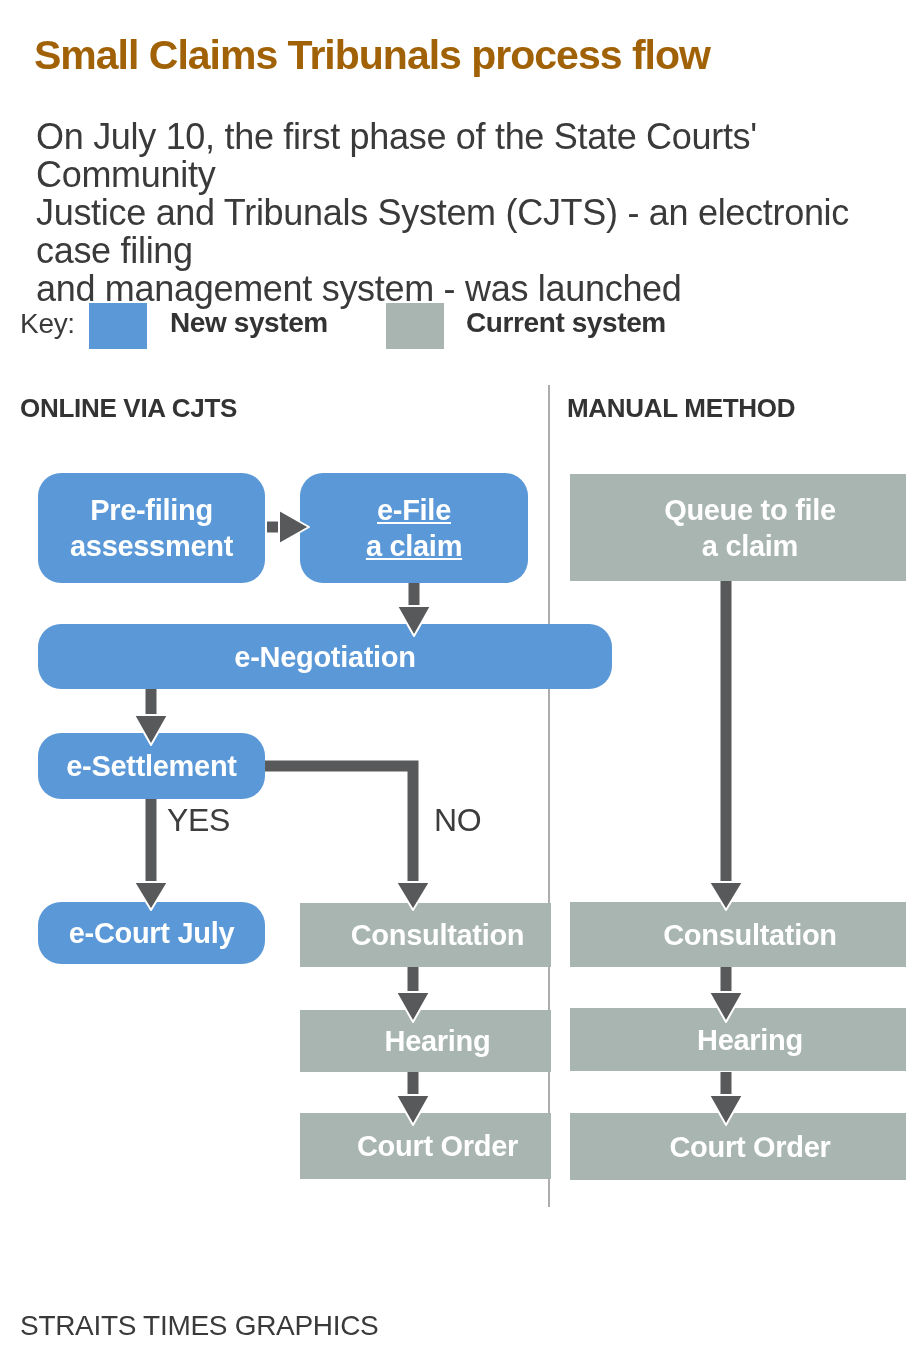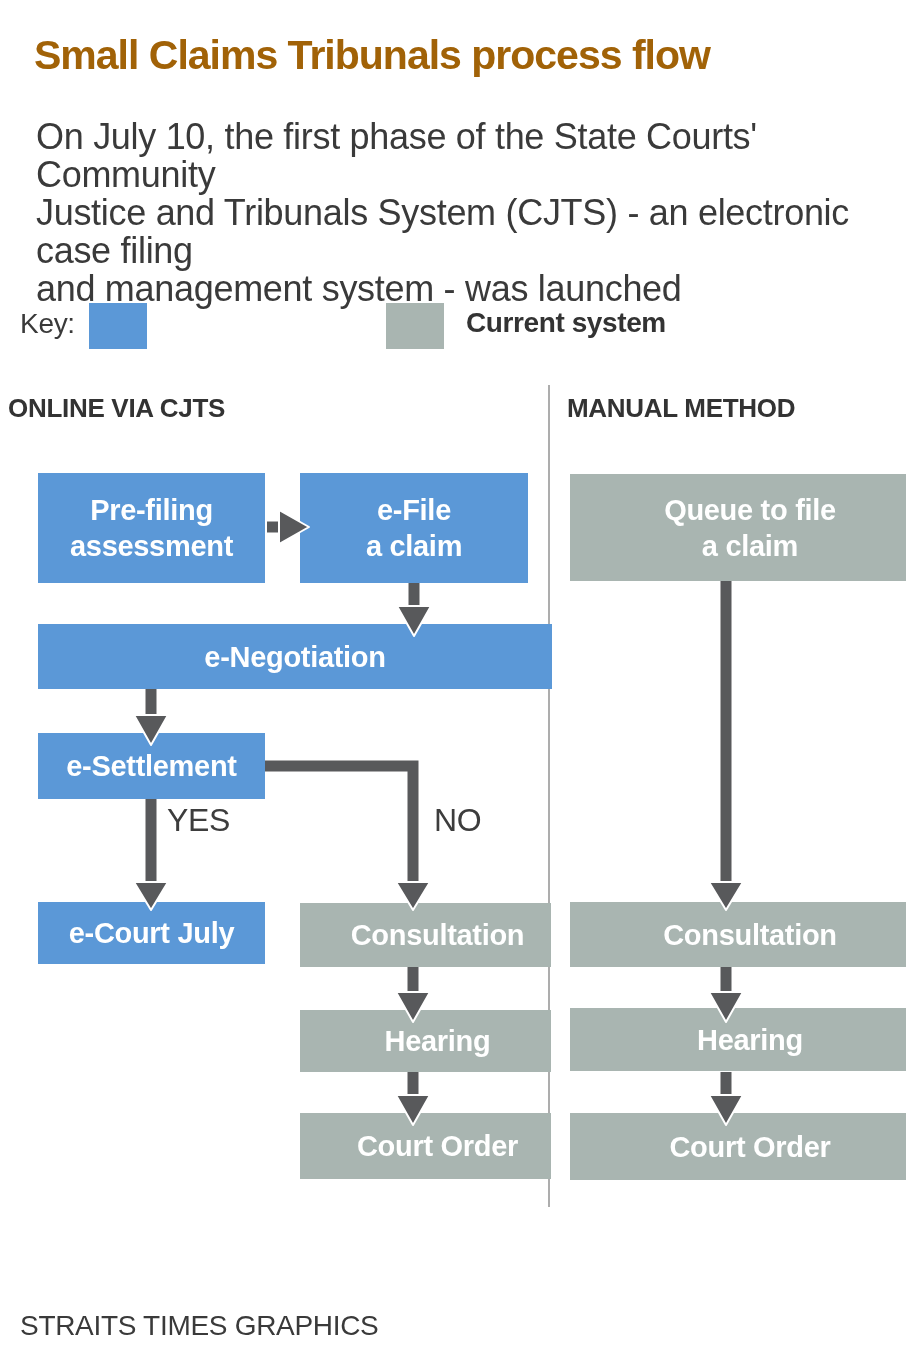--- a/index.html
+++ b/index.html
@@ -17,32 +17,32 @@
   }
   .key-label{position:absolute;left:20px;top:308px;font-size:28px;color:#3a3a3a;letter-spacing:-0.3px;text-align:center;}
   .swatch{position:absolute;width:58px;height:46px;top:303px;}
   .swatch.s0{left:89px;background:var(--new,#5b98d7);}
   .swatch.s1{left:386px;background:var(--current,#a9b5b1);}
   .key-item{position:absolute;top:307px;font-size:28px;font-weight:bold;letter-spacing:-0.4px;color:#333;}
   .key-item.k0{left:170px;}
   .key-item.k1{left:466px;}
   .divider{position:absolute;left:548px;top:385px;width:2px;height:822px;background:#adadad;z-index:0;}
   .col-heading{position:absolute;top:393px;font-size:26px;font-weight:bold;letter-spacing:-0.3px;color:#333;}
-  .col-heading.left{left:8px;text-align:center;}
+  .col-heading.left{left:20px;text-align:center;}
   .col-heading.right{left:567px;}
   .box{
     position:absolute;display:flex;align-items:center;justify-content:center;text-align:center;
     color:#ffffff;font-size:29px;font-weight:bold;line-height:36px;letter-spacing:-0.3px;
     white-space:pre-line;z-index:1;
   }
-  .box.new{background:var(--new,#5b98d7);}
+  .box.new{background:var(--new,#5b98d7);border-radius:23px;}
   .box.current{background:var(--current,#a9b5b1);padding-left:24px;}
   .b-prefiling{left:38px;top:473px;width:227px;height:110px;}
-  .b-efile{left:300px;top:473px;width:228px;height:110px;}
-  .b-enegotiation{left:38px;top:624px;width:514px;height:65px;}
+  .b-efile{left:300px;top:473px;width:228px;height:110px;text-decoration:underline;}
+  .b-enegotiation{left:38px;top:624px;width:574px;height:65px;}
   .b-esettlement{left:38px;top:733px;width:227px;height:66px;}
   .b-ecourtorder{left:38px;top:902px;width:227px;height:62px;}
   .b-consultation-left{left:300px;top:903px;width:227px;height:64px;}
   .b-hearing-left{left:300px;top:1010px;width:227px;height:62px;}
   .b-courtorder-left{left:300px;top:1113px;width:227px;height:66px;}
   .b-queue{left:570px;top:474px;width:312px;height:107px;}
   .b-consultation-right{left:570px;top:902px;width:312px;height:65px;}
   .b-hearing-right{left:570px;top:1008px;width:312px;height:63px;}
   .b-courtorder-right{left:570px;top:1113px;width:312px;height:67px;}
   svg.arrows{position:absolute;left:0;top:0;z-index:2;pointer-events:none;color:var(--arrow,#58595b);}
@@ -60,20 +60,21 @@
 
 <div class="page" style="--new: #5b98d7; --current: #a9b5b1; --arrow: #58595b;">
 
   <h1 class="title">Small Claims Tribunals process flow</h1>
   <p class="subtitle">On July 10, the first phase of the State Courts' Community
 Justice and Tribunals System (CJTS) - an electronic case filing
 and management system - was launched</p>
 
   <span class="key-label">Key:</span>
   <span class="swatch s0" style="background: rgb(91, 152, 215);"></span>
+  <span class="key-item k0">New system</span>
   <span class="swatch s1" style="background: rgb(169, 181, 177);"></span>
   <span class="key-item k1">Current system</span>
 
   <div class="divider" style="background: rgb(173, 173, 173);"></div>
 
   <div class="col-heading left">ONLINE VIA CJTS</div>
   <div class="col-heading right">MANUAL METHOD</div>
 
   <div class="box new b-prefiling">Pre-filing
 assessment</div>

